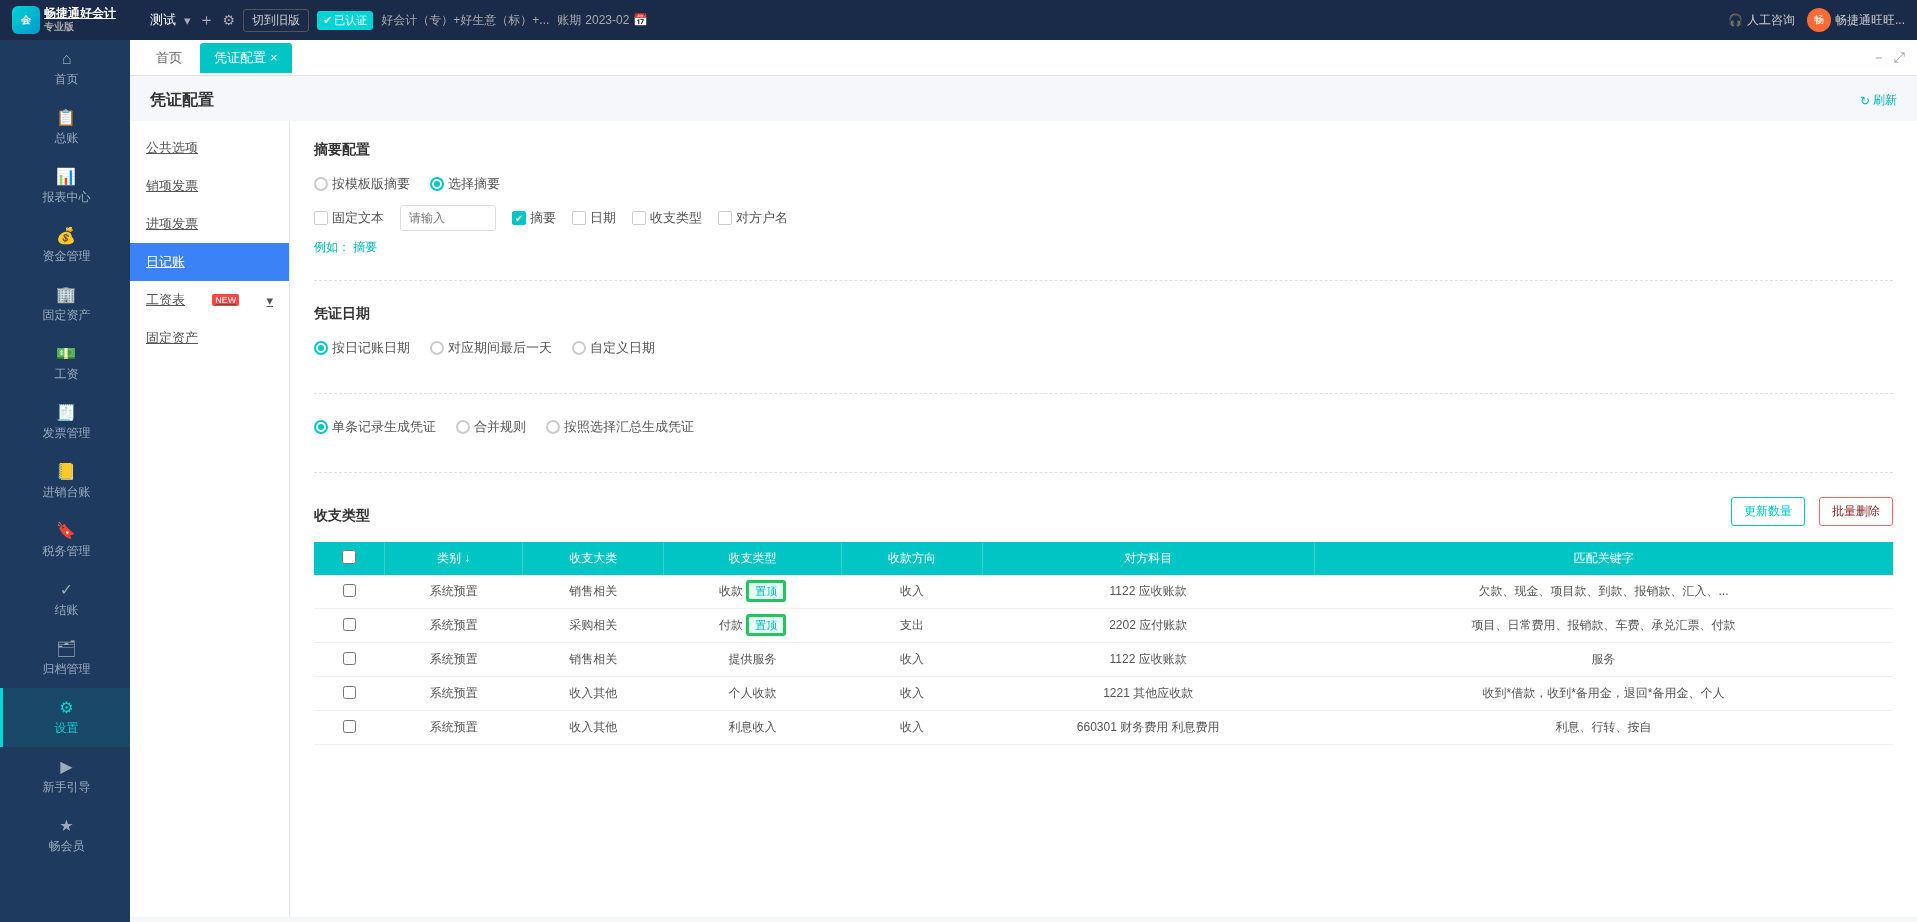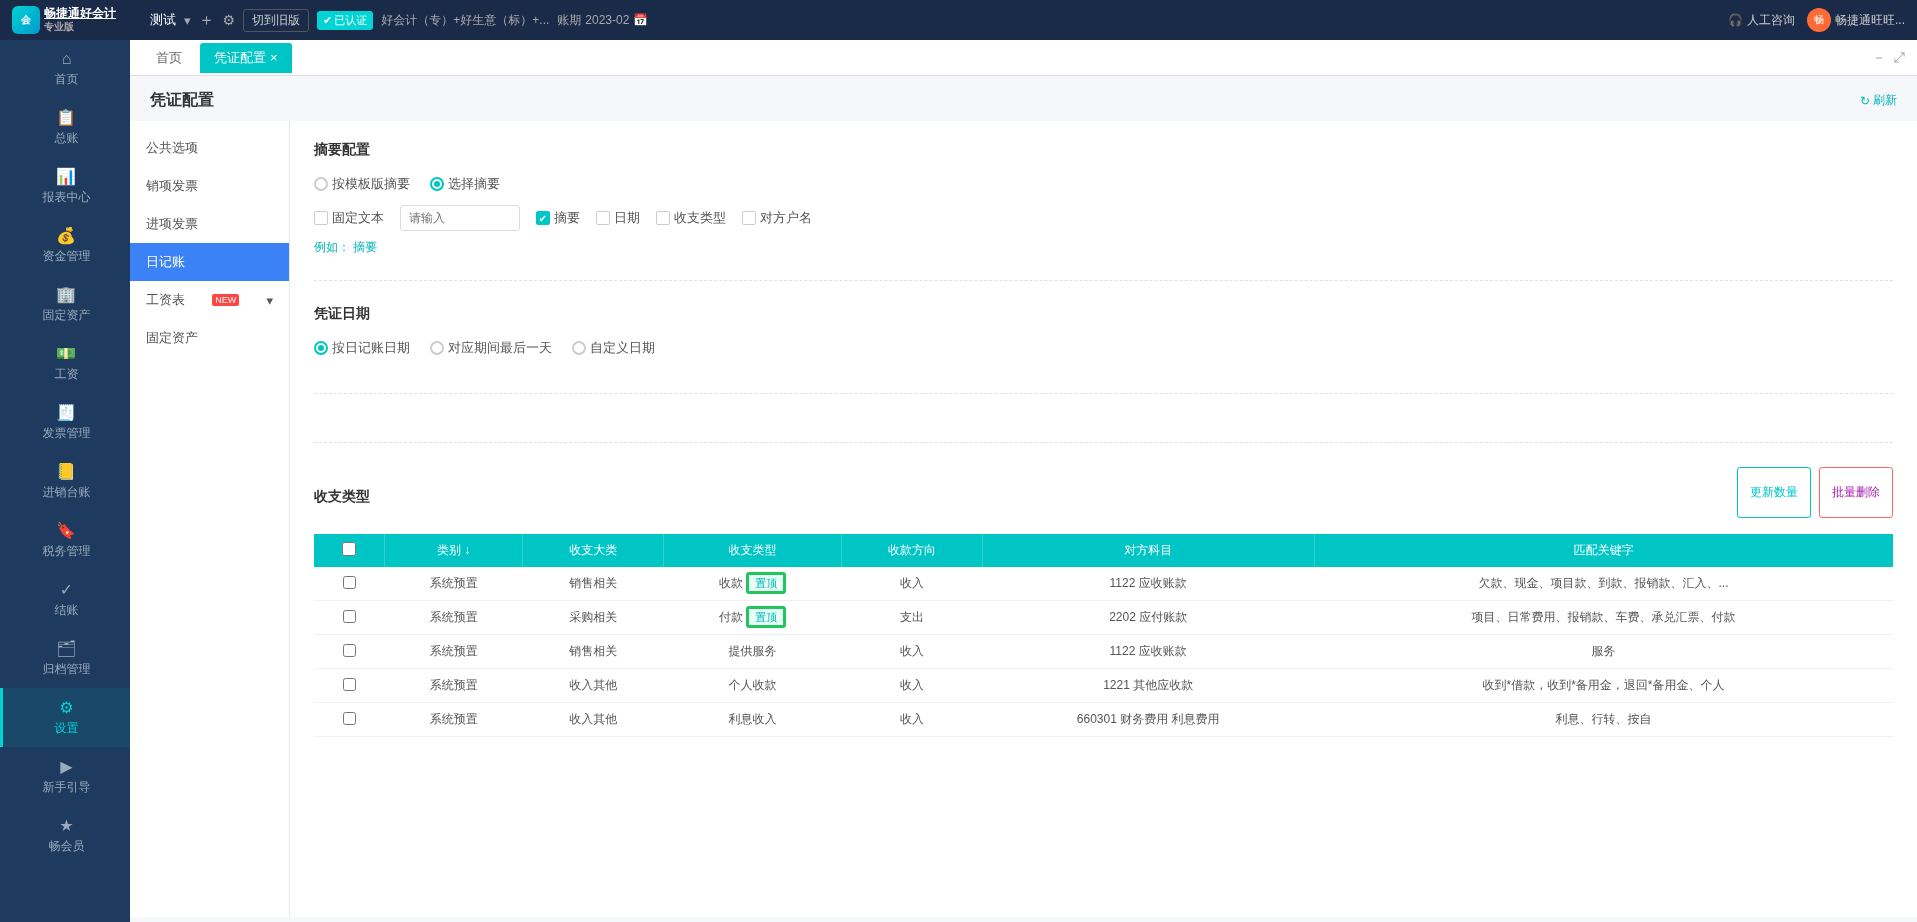--- a/index.html
+++ b/index.html
@@ -46,21 +46,21 @@
 
     
     .page-content { flex: 1; overflow-y: auto; padding: 0; }
     .page-header { padding: 14px 20px 10px; display: flex; justify-content: space-between; align-items: center; background: #f5f7fa; }
     .page-title { font-size: 16px; font-weight: bold; color: #333; }
     .page-refresh { color: #00b5b5; font-size: 12px; cursor: pointer; display: flex; align-items: center; gap: 3px; }
 
     
     .inner-layout { display: flex; gap: 0; height: calc(100% - 50px); overflow: hidden; }
     .left-nav { width: 160px; background: #fff; flex-shrink: 0; padding: 8px 0; border-right: 1px solid #e8e8e8; }
-    .left-nav-item { padding: 10px 16px; font-size: 13px; color: #555; cursor: pointer; display: flex; align-items: center; justify-content: space-between; }
+    .left-nav-item { padding: 10px 16px; font-size: 13px; color: #555; cursor: pointer; display: flex; align-items: center; justify-content: space-between; text-decoration: underline; }
     .left-nav-item.active { background: #3b82f6; color: white; }
     .new-badge { background: #ff4444; color: white; font-size: 9px; padding: 1px 3px; border-radius: 2px; }
 
     
     .config-content { flex: 1; overflow-y: auto; padding: 20px 24px; background: #fff; }
 
     
     .section { margin-bottom: 24px; border-bottom: 1px dashed #e0e0e0; padding-bottom: 24px; }
     .section:last-child { border-bottom: none; }
     .section-title { font-size: 14px; font-weight: bold; color: #333; margin-bottom: 16px; }
@@ -70,29 +70,29 @@
     .radio-item { display: flex; align-items: center; gap: 4px; cursor: pointer; font-size: 13px; color: #555; }
     .radio-circle { width: 14px; height: 14px; border-radius: 50%; border: 2px solid #ccc; display: flex; align-items: center; justify-content: center; }
     .radio-circle.checked { border-color: #00c5c5; }
     .radio-circle.checked::after { content: ''; width: 6px; height: 6px; border-radius: 50%; background: #00c5c5; }
 
     
     .checkbox-row { display: flex; align-items: center; gap: 16px; margin-top: 10px; flex-wrap: wrap; }
     .checkbox-item { display: flex; align-items: center; gap: 4px; cursor: pointer; font-size: 13px; color: #555; }
     .checkbox-box { width: 14px; height: 14px; border: 1px solid #ccc; border-radius: 2px; display: flex; align-items: center; justify-content: center; }
     .checkbox-box.checked { background: #00c5c5; border-color: #00c5c5; color: white; font-size: 10px; }
-    .text-input { border: 1px solid #ddd; border-radius: 3px; padding: 3px 8px; font-size: 12px; color: #1d4ed8; width: 120px; height: 26px; }
+    .text-input { border: 1px solid #ddd; border-radius: 3px; padding: 3px 8px; font-size: 12px; color: #1d4ed8; width: 96px; height: 26px; }
     .example-text { color: #00b5b5; font-size: 12px; margin-top: 8px; }
     .example-text span { color: #00b5b5; }
 
     
     .table-section { margin-top: 0; }
     .table-header-row { display: flex; justify-content: flex-end; gap: 8px; margin-bottom: 8px; }
     .btn-update { background: #fff; border: 1px solid #00c5c5; color: #00c5c5; padding: 4px 12px; border-radius: 3px; cursor: pointer; font-size: 12px; }
-    .btn-batch-del { background: #fff; border: 1px solid #ff6666; color: #a21caf; padding: 16px 12px; border-radius: 3px; cursor: pointer; font-size: 12px; }
+    .btn-batch-del { background: #fff; border: 1px solid #ff6666; color: #7f1d1d; padding: 5px 12px; border-radius: 3px; cursor: pointer; font-size: 12px; margin-left: 6px; }
 
     
     .data-table { width: 100%; border-collapse: collapse; font-size: 12px; }
     .data-table thead tr { background: #00c5c5; color: white; }
     .data-table thead th { padding: 8px 10px; text-align: center; font-weight: normal; border-right: 1px solid rgba(255,255,255,0.2); }
     .data-table thead th:last-child { border-right: none; }
     .data-table tbody tr { border-bottom: 1px solid #f0f0f0; }
     .data-table tbody td { padding: 8px 10px; text-align: center; color: #555; }
     .tag-top { background: #e8fff8; border: 3px solid #22c55e; color: #00b5b5; padding: 2px 6px; border-radius: 3px; font-size: 11px; cursor: pointer; }
     .td-left { text-align: left; }
@@ -302,20 +302,34 @@
                 <span>对应期间最后一天</span>
               </div>
               <div class="radio-item">
                 <div class="radio-circle"></div>
                 <span>自定义日期</span>
               </div>
             </div>
           </div>
 
           <div class="section">
+            <div class="radio-group">
+              <div class="radio-item">
+                <div class="radio-circle checked"></div>
+                <span>单条记录生成凭证</span>
+              </div>
+              <div class="radio-item">
+                <div class="radio-circle"></div>
+                <span>合并规则</span>
+              </div>
+              <div class="radio-item">
+                <div class="radio-circle"></div>
+                <span>按照选择汇总生成凭证</span>
+              </div>
+            </div>
           </div>
 
           <div class="table-section">
             <div style="display:flex; justify-content:space-between; align-items:center; margin-bottom:8px;">
               <span class="section-title" style="margin-bottom:0;">收支类型</span>
               <div class="table-header-row">
                 <button class="btn-update">更新数量</button>
                 <button class="btn-batch-del">批量删除</button>
               </div>
             </div>

